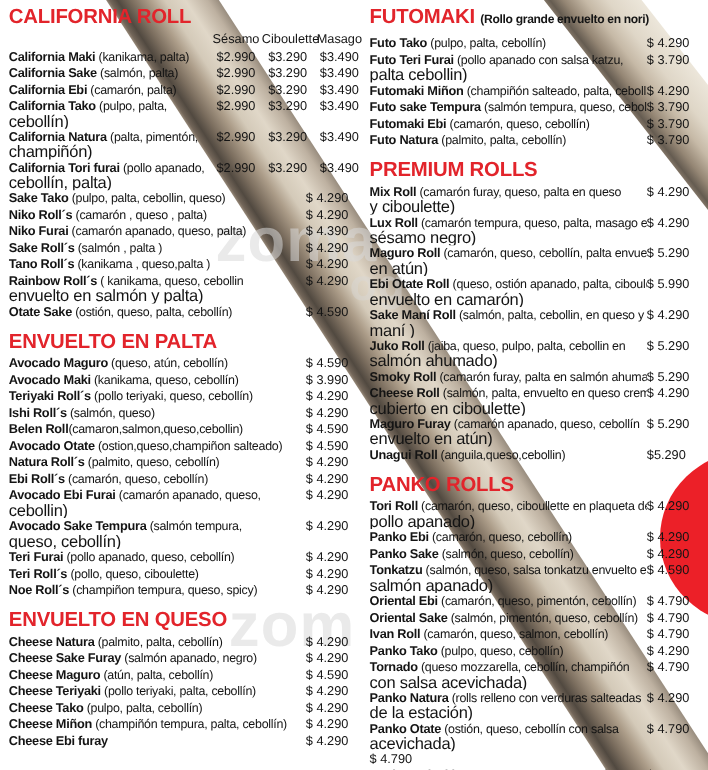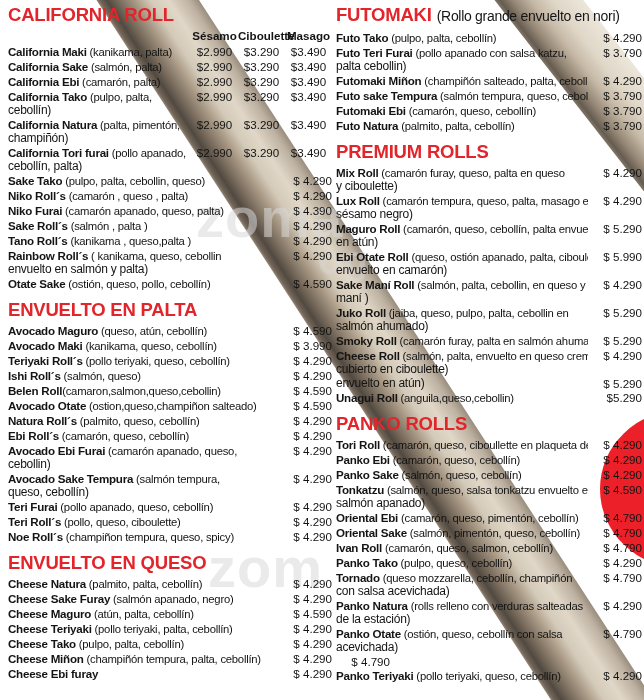--- a/index.html
+++ b/index.html
@@ -22,31 +22,31 @@
   .wm1{left:196px;top:198px}
   .wm2{left:208px;top:548px}
   .wm3{left:318px;top:240px;font-size:40px;opacity:.4}
   
   .col{position:absolute;top:0;z-index:2}
   .col0{left:8px;width:324px}
   .col1{left:336px;width:306px}
   .sec-title{color:#e2242b;font-weight:bold;font-size:18.5px;line-height:19px;
              margin:9px 0 5px;letter-spacing:-0.2px}
   .section:first-child .sec-title{margin-top:5px}
-  .subttl{color:#161616;font-weight:normal;font-size:14px;letter-spacing:-0.3px;margin-left:5px}
+  .subttl{color:#161616;font-weight:bold;font-size:11px;letter-spacing:-0.3px;margin-left:5px}
   .row{display:flex;align-items:flex-start}
   .item{margin-bottom:1px}
   .itext{flex:1;min-width:0;overflow:hidden}
   .line1{white-space:nowrap;overflow:hidden;font-size:11.3px;line-height:13px;letter-spacing:-0.25px}
-  .line2{font-size:12px;line-height:13px;letter-spacing:-0.25px}
+  .line2{font-size:15px;line-height:13px;letter-spacing:-0.25px}
   .nm{font-weight:bold;font-size:11.6px}
   .price{font-size:11.6px;line-height:13px;white-space:nowrap}
-  .pricecell{width:54px;text-align:right}
+  .pricecell{width:54px;text-align:left}
   .pcell{width:47px;text-align:center;line-height:13px}
-  .phead{font-weight:bold;font-size:11.6px;white-space:nowrap}
+  .phead{font-weight:normal;font-size:11.6px;white-space:nowrap}
   .colhead{margin-bottom:3px;margin-top:2px}
 </style>
 </head>
 <body>
 
 <div class="page">
   <div class="band band1"></div>
   <div class="band band2"></div>
   <div class="red-blob"></div>
   <div class="wm wm1">zoma</div>
@@ -146,21 +146,21 @@
         </div>
         <div class="row item">
           <div class="itext">
             <div class="line1"><span class="nm">Rainbow Roll´s</span><span class="ds"> ( kanikama, queso, cebollin</span></div>
             <div class="line2">envuelto en salmón y palta)</div>
           </div>
           <div class="pricecell price">$ 4.290</div>
         </div>
         <div class="row item">
           <div class="itext">
-            <div class="line1"><span class="nm">Otate Sake</span><span class="ds"> (ostión, queso, pollo, cebollín)</span></div>
+            <div class="line1"><span class="nm">Otate Sake</span><span class="ds"> (ostión, queso, palta, cebollín)</span></div>
           </div>
           <div class="pricecell price">$ 4.590</div>
         </div>
       </div>
       <div class="section">
         <div class="sec-title"><span class="ttl">ENVUELTO EN PALTA</span></div>
         <div class="row item">
           <div class="itext">
             <div class="line1"><span class="nm">Avocado Maguro</span><span class="ds"> (queso, atún, cebollín)</span></div>
           </div>
@@ -380,36 +380,38 @@
         </div>
         <div class="row item">
           <div class="itext">
             <div class="line1"><span class="nm">Cheese Roll</span><span class="ds"> (salmón, palta, envuelto en queso crema y</span></div>
             <div class="line2">cubierto en ciboulette)</div>
           </div>
           <div class="pricecell price">$ 4.290</div>
         </div>
         <div class="row item">
           <div class="itext">
+            <div class="line1"><span class="nm">Maguro Furay</span><span class="ds"> (camarón apanado, queso, cebollín</span></div>
             <div class="line2">envuelto en atún)</div>
           </div>
           <div class="pricecell price">$ 5.290</div>
         </div>
         <div class="row item">
           <div class="itext">
             <div class="line1"><span class="nm">Unagui Roll</span><span class="ds"> (anguila,queso,cebollin)</span></div>
           </div>
           <div class="pricecell price">$5.290</div>
         </div>
       </div>
       <div class="section">
         <div class="sec-title"><span class="ttl">PANKO ROLLS</span></div>
         <div class="row item">
           <div class="itext">
             <div class="line1"><span class="nm">Tori Roll</span><span class="ds"> (camarón, queso, ciboullette en plaqueta de</span></div>
+            <div class="line2">pollo apanado)</div>
           </div>
           <div class="pricecell price">$ 4.290</div>
         </div>
         <div class="row item">
           <div class="itext">
             <div class="line1"><span class="nm">Panko Ebi</span><span class="ds"> (camarón, queso, cebollín)</span></div>
           </div>
           <div class="pricecell price">$ 4.290</div>
         </div>
         <div class="row item">

